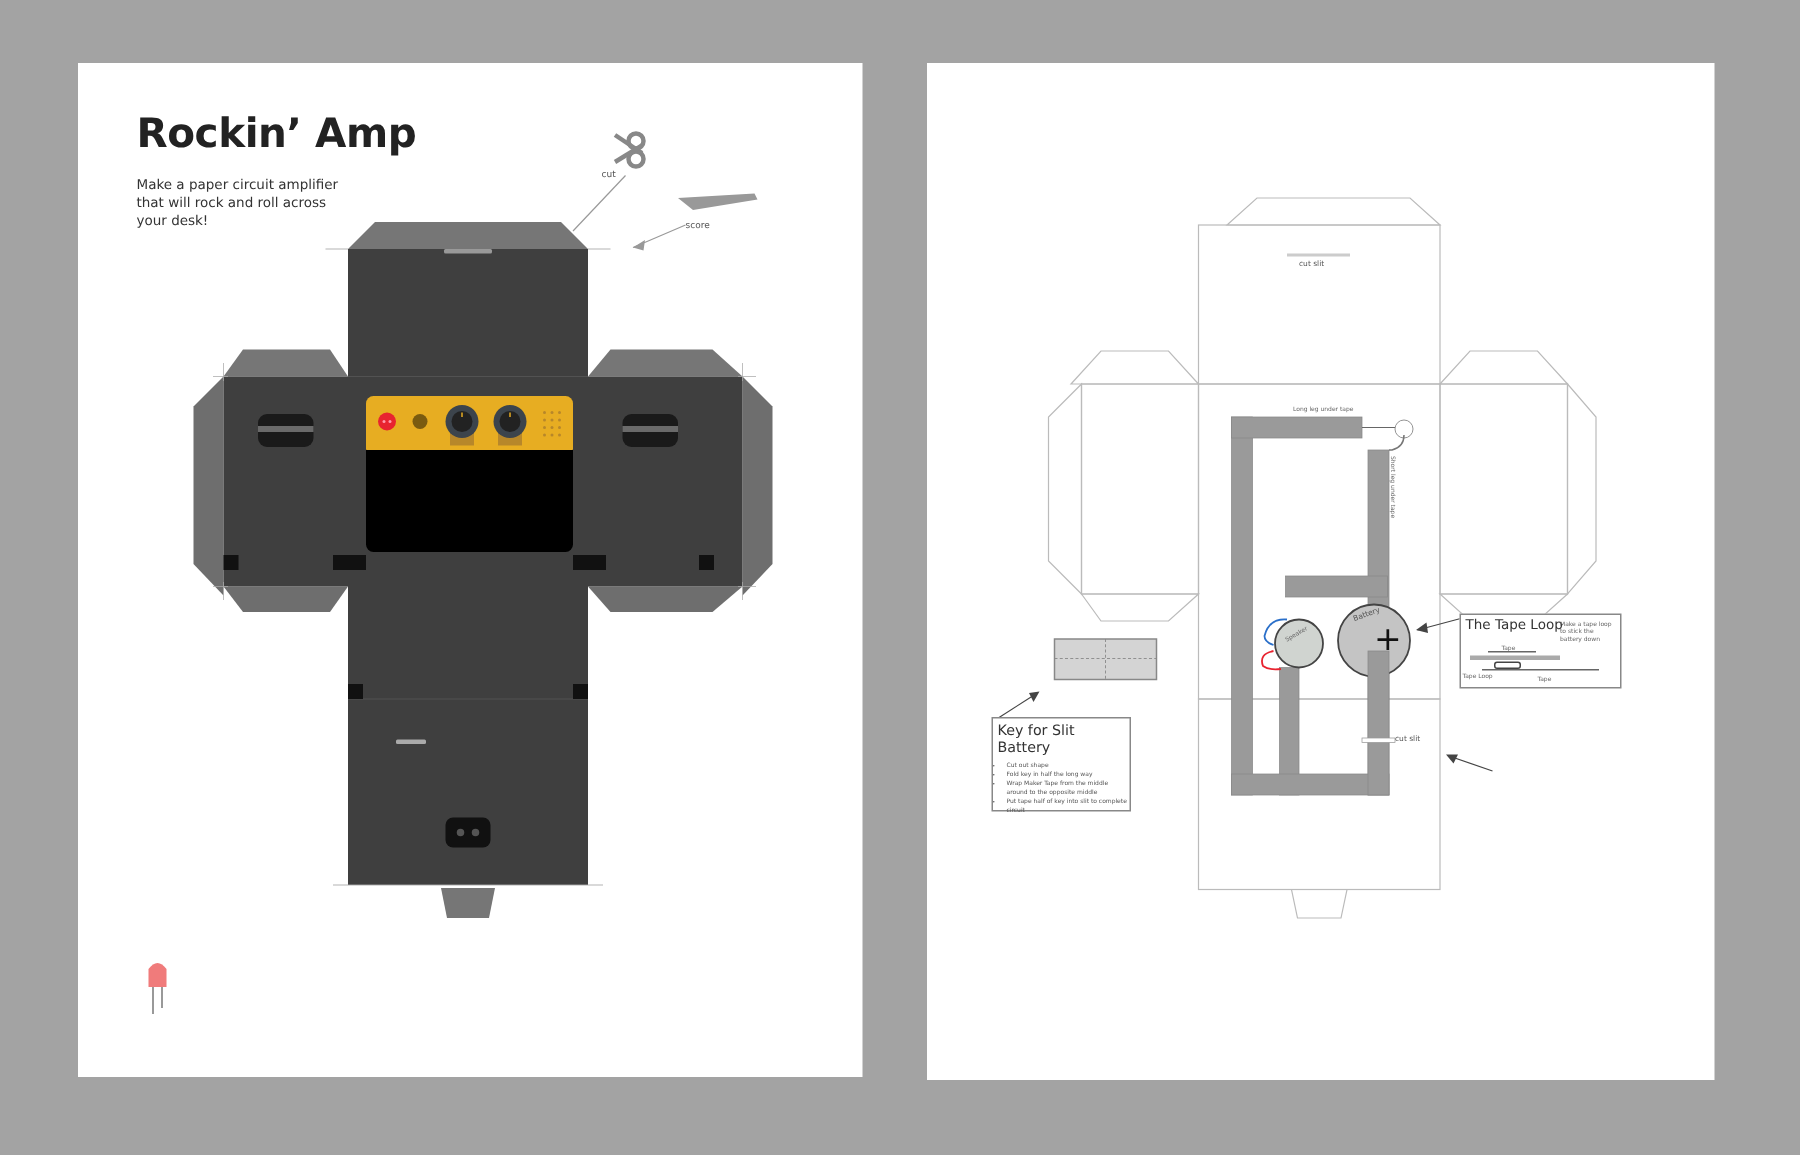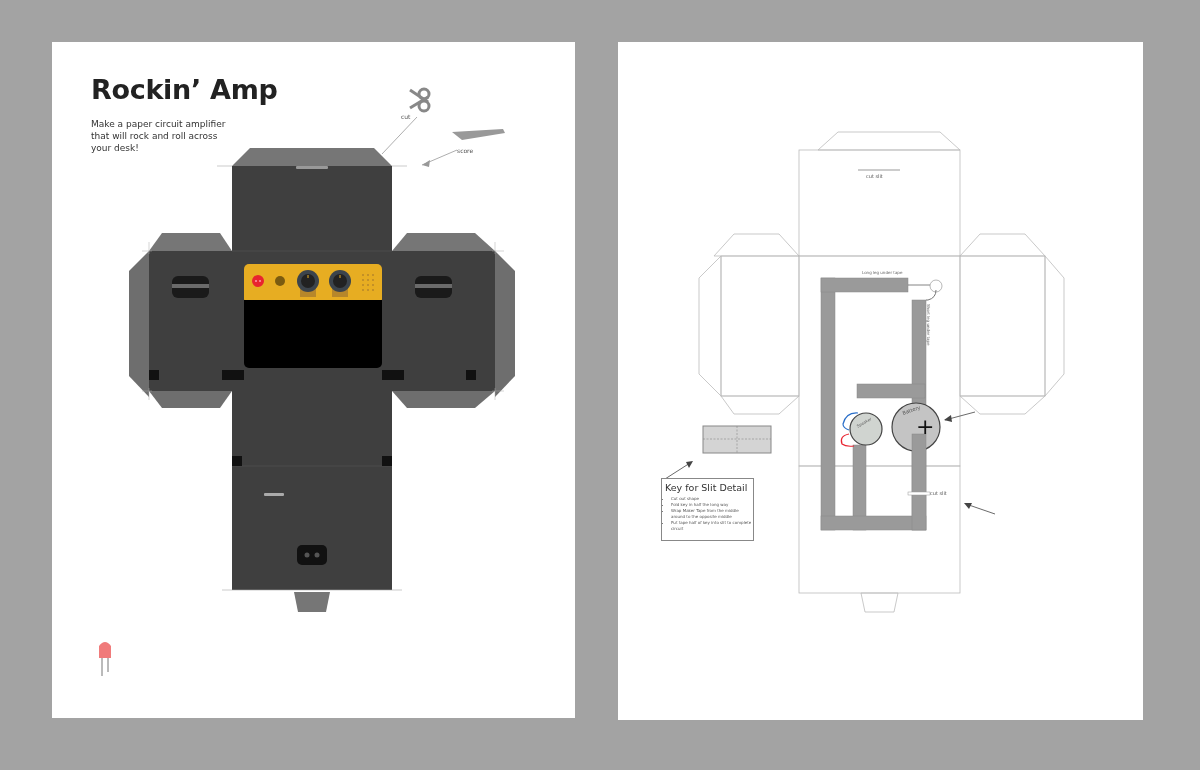--- a/index.html
+++ b/index.html
@@ -197,23 +197,34 @@
   </svg>
 
   <div class="lbl" style="left:248px;top:131px;font-size:5px;">cut slit</div>
   <div class="lbl-tiny" style="left:244px;top:228px;">Long leg under tape</div>
   <div class="lbl-tiny" style="left:313px;top:262px;transform:rotate(90deg);transform-origin:left top;">Short leg under tape</div>
   <div class="lbl-tiny" style="left:238px;top:378px;transform:rotate(-30deg);">Speaker</div>
   <div class="lbl" style="left:284px;top:365px;transform:rotate(-20deg);font-size:5px;">Battery</div>
   <div style="position:absolute;left:298px;top:374px;font-size:22px;line-height:22px;color:#111;">+</div>
   <div class="lbl" style="left:312px;top:448px;font-size:5px;">cut slit</div>
 
+  <div class="box" style="left:355px;top:367px;width:106px;height:48px;">
+    <h4 style="position:absolute;left:3px;top:2px;font-size:9px;">The Tape Loop</h4>
+    <div class="lbl-tiny" style="left:66px;top:3px;width:36px;white-space:normal;line-height:5px;">Make a tape loop to stick the battery down</div>
+    <div class="lbl-tiny" style="left:27px;top:19px;">Tape</div>
+    <div style="position:absolute;left:18px;top:24px;width:32px;height:1px;background:#666;"></div>
+    <div style="position:absolute;left:6px;top:27px;width:60px;height:3px;background:#aaa;"></div>
+    <div style="position:absolute;left:22px;top:31px;width:16px;height:3px;border:1px solid #444;border-radius:2px;"></div>
+    <div style="position:absolute;left:14px;top:36px;width:78px;height:1px;background:#666;"></div>
+    <div class="lbl-tiny" style="left:1px;top:38px;">Tape Loop</div>
+    <div class="lbl-tiny" style="left:51px;top:40px;">Tape</div>
+  </div>
 
   <div class="box" style="left:43px;top:436px;width:91px;height:61px;">
-    <h4 style="padding:3px 0 0 3px;">Key for Slit Detail</h4>
+    <h4 style="padding:3px 0 0 3px;">Key for Slit Battery</h4>
     <ul>
       <li>Cut out shape</li>
       <li>Fold key in half the long way</li>
       <li>Wrap Maker Tape from the middle around to the opposite middle</li>
       <li>Put tape half of key into slit to complete circuit</li>
     </ul>
   </div>
 
 </div>
 

